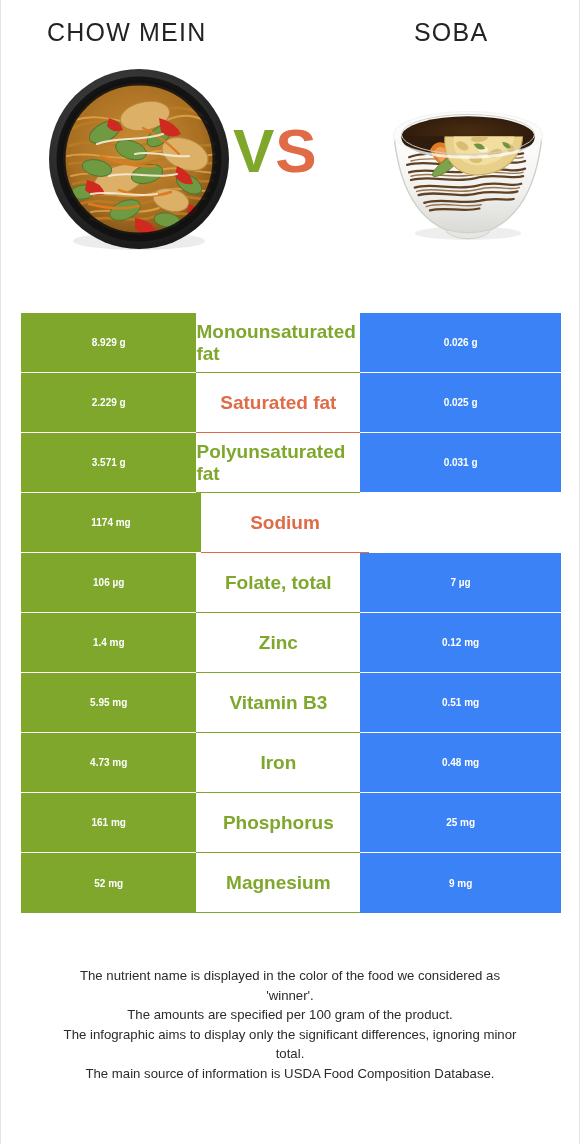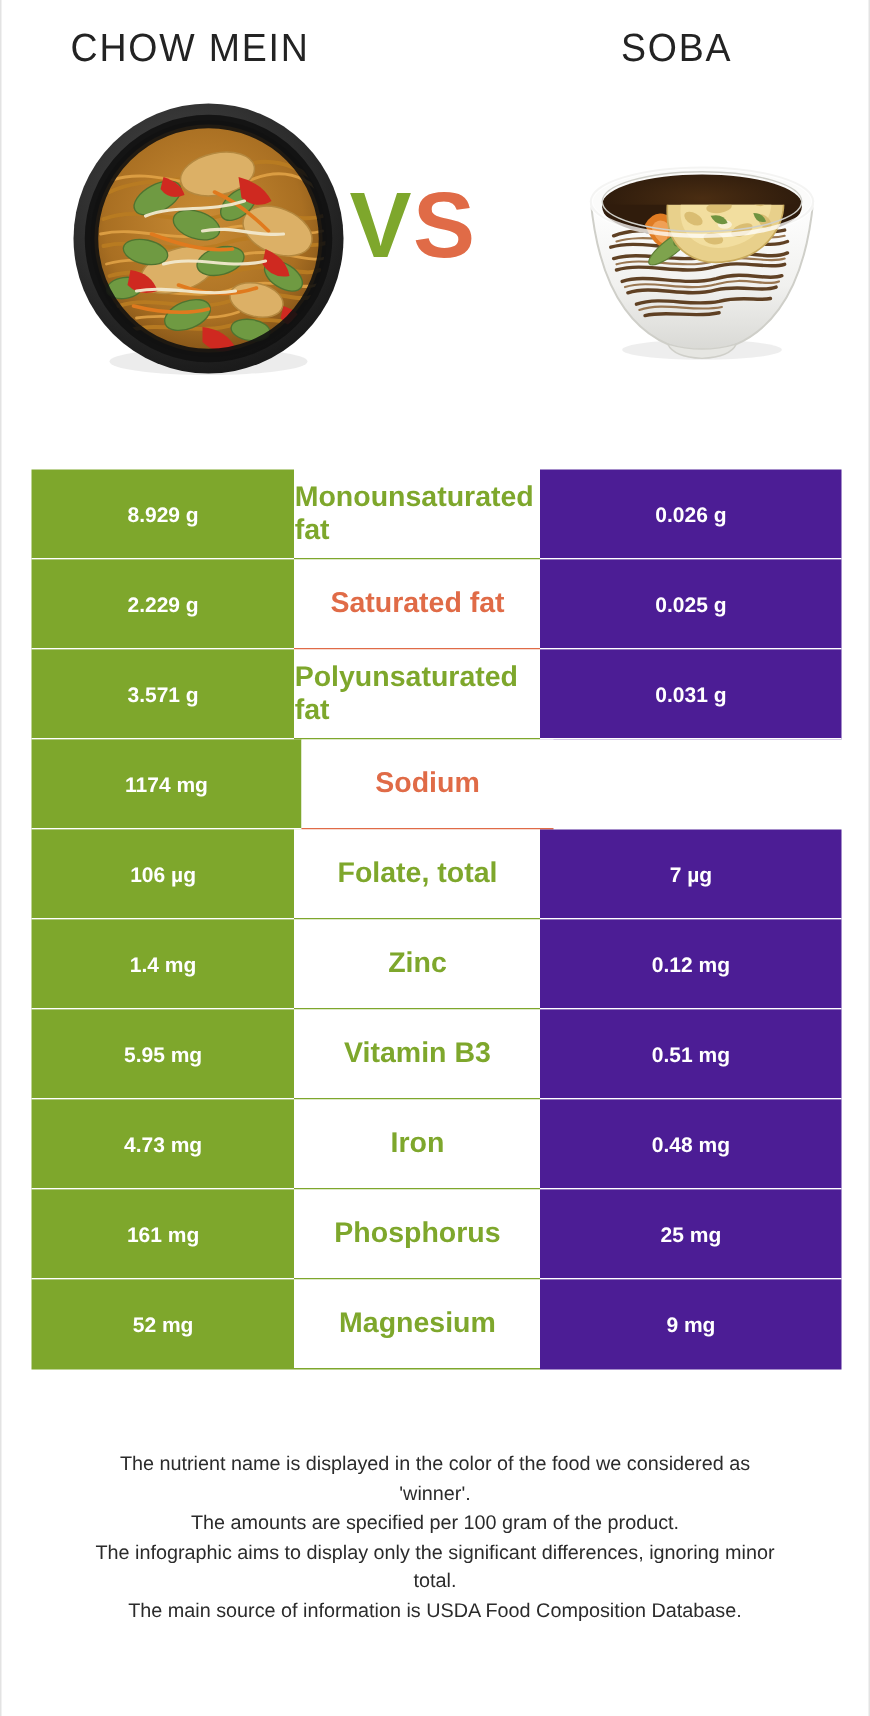--- a/index.html
+++ b/index.html
@@ -82,39 +82,39 @@
   .row {
     display: flex;
     width: 100%;
     height: 60px;
     align-items: stretch;
   }
   .cell {
     display: flex;
     align-items: center;
     justify-content: center;
-    font-size: 14px;
+    font-size: 10px;
     font-weight: 600;
     box-sizing: border-box;
   }
   .cell-left {
     width: 180px;
     background: #7ea72c;
     color: #ffffff;
     border-bottom: 1px solid #ffffff;
   }
   .cell-mid {
     width: 168px;
     background: #ffffff;
     font-size: 19px;
     font-weight: 700;
   }
   .cell-right {
     width: 206px;
-    background: #4c1d95;
+    background: #3b82f6;
     color: #ffffff;
     border-bottom: 1px solid #ffffff;
   }
   .row:last-child .cell-left,
   .row:last-child .cell-right { border-bottom: none; }
 
   .cell-mid.win-green { color: #7ea72c; border-bottom: 1px solid #7ea72c; }
   .cell-mid.win-red   { color: #e06b47; border-bottom: 1px solid #e06b47; }
   .row:last-child .cell-mid { border-bottom-width: 1px; }
 

